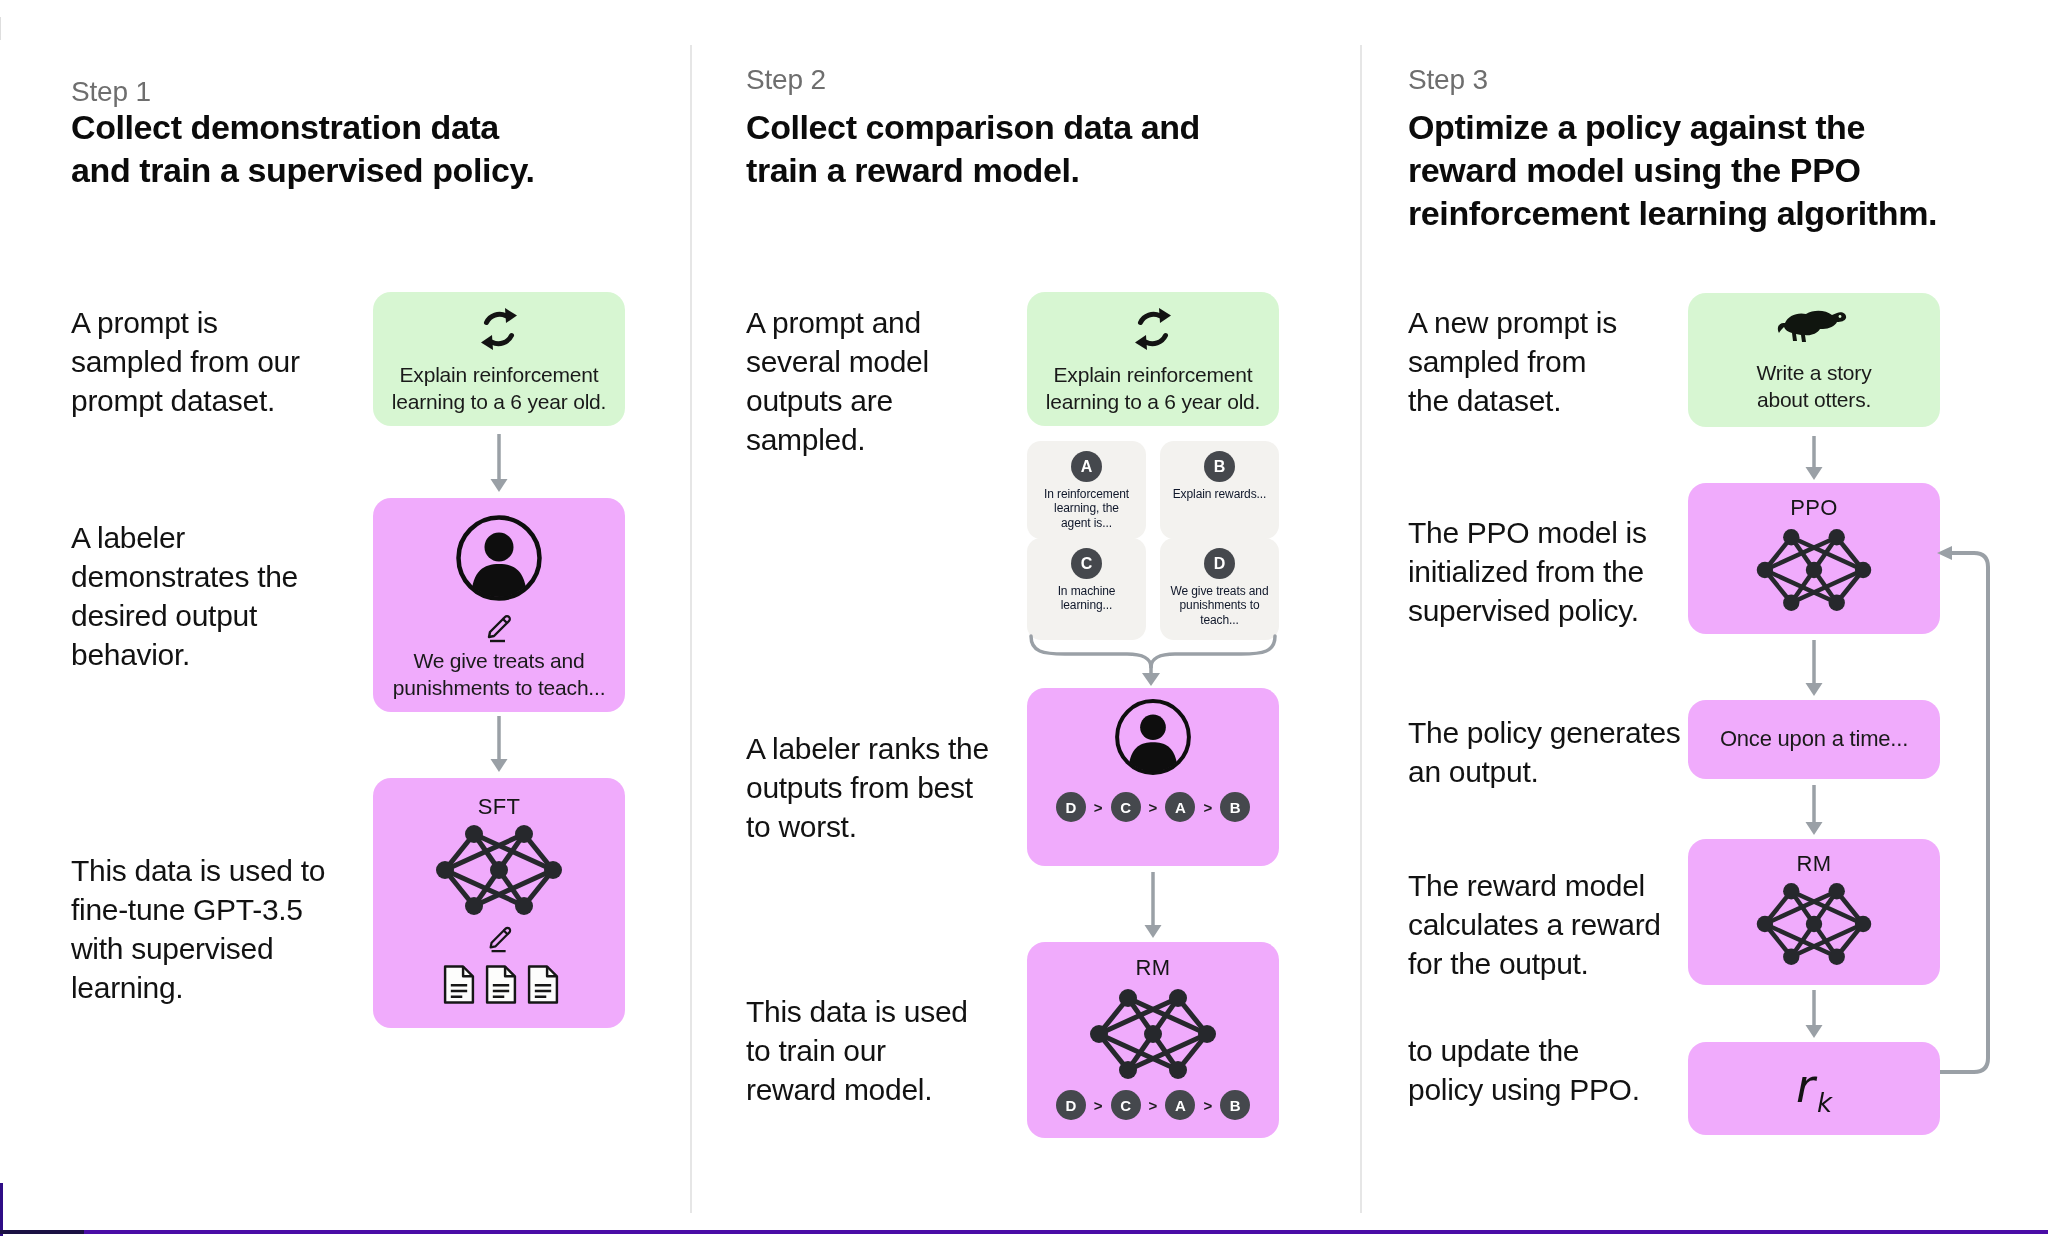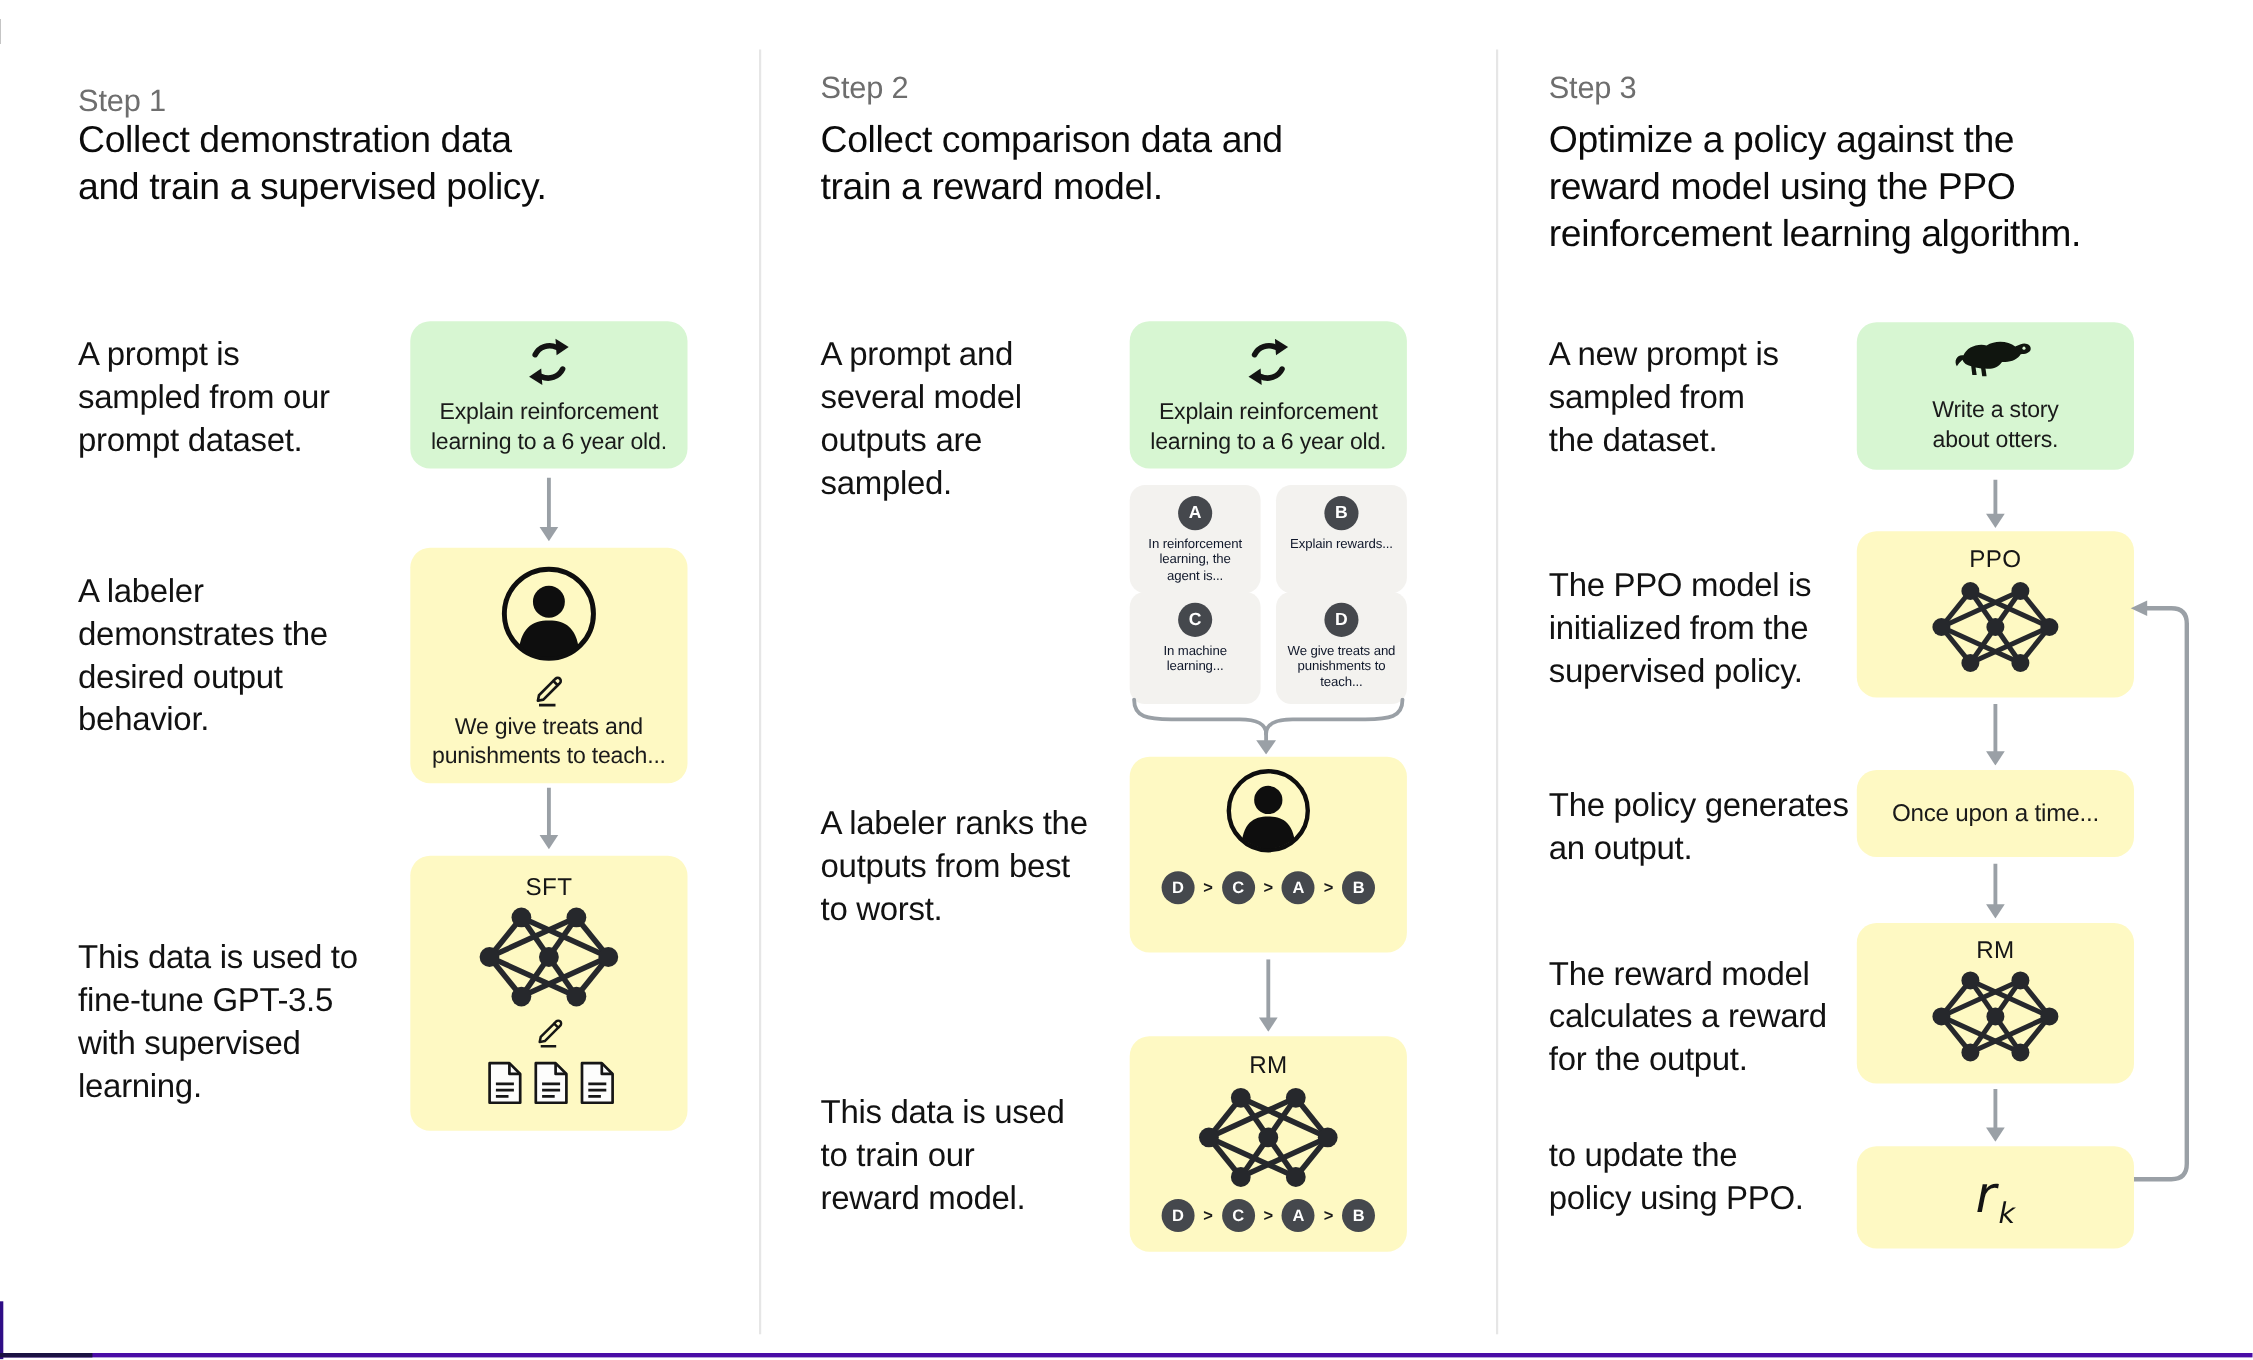--- a/index.html
+++ b/index.html
@@ -1,24 +1,24 @@
 <!DOCTYPE html>
 <html><head>
 <meta charset="utf-8">
 <title>RLHF training diagram</title>
 <style>
   html,body{margin:0;padding:0;background:#ffffff;}
   #canvas{position:relative;width:2048px;height:1236px;background:#ffffff;overflow:hidden;
           font-family:"Liberation Sans","DejaVu Sans",sans-serif;color:#111;}
   .abs{position:absolute;}
   .step-label{font-size:28px;color:#6e6e6e;letter-spacing:-0.2px;}
-  .title{font-size:34px;font-weight:400;line-height:1.27;color:#0b0b0b;letter-spacing:-0.4px;}
+  .title{font-size:34px;font-weight:700;line-height:1.27;color:#0b0b0b;letter-spacing:-0.4px;}
   .cap{font-size:30px;line-height:1.3;color:#121212;letter-spacing:-0.3px;}
   .gbox{background:#d7f6d2;border-radius:18px;}
-  .pbox{background:#fef9c3;border-radius:18px;}
+  .pbox{background:#f0abfc;border-radius:18px;}
   .sbox{background:#f3f2ef;border-radius:14px;}
   .boxtext{font-size:21px;line-height:1.28;color:#1a1a1a;text-align:center;letter-spacing:-0.2px;}
   .mlabel{font-size:22px;color:#161616;text-align:center;letter-spacing:0.3px;}
   .tiny{font-size:12px;line-height:1.2;color:#0f172a;text-align:center;letter-spacing:-0.1px;}
   .badge{border-radius:50%;background:#45484d;color:#fff;font-weight:700;
          display:flex;align-items:center;justify-content:center;}
   .obox{display:flex;flex-direction:column;align-items:center;padding-top:10px;}
   .obox .badge{width:31px;height:31px;font-size:16px;margin-bottom:5px;}
   .rank{display:flex;align-items:center;justify-content:center;gap:8px;}
   .rank .badge{width:30px;height:30px;font-size:15px;}

